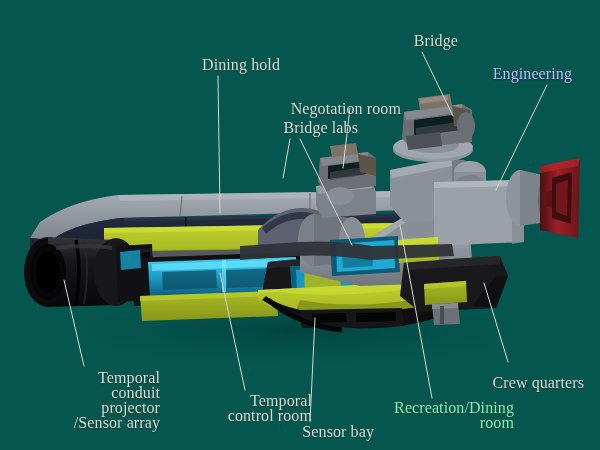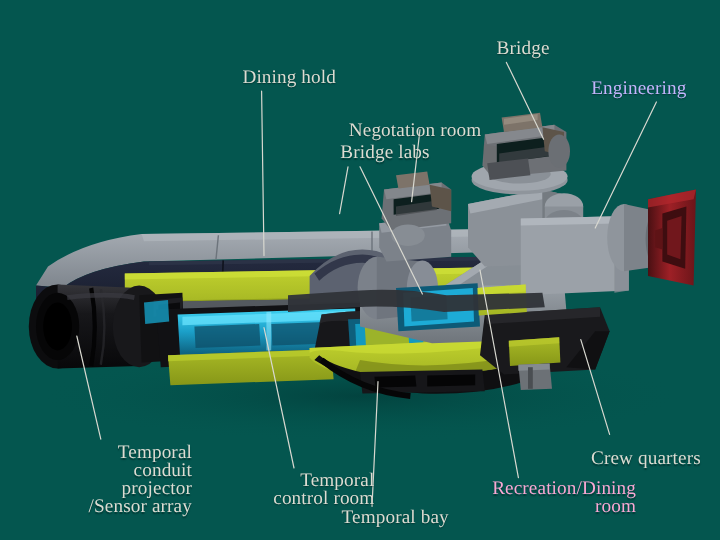--- a/index.html
+++ b/index.html
@@ -267,23 +267,23 @@
       </g>
   </svg>
 
   <div id="callout-layer">
       <div class="callout-label" style="left: 170px; top: 57px; width: 110px; color: rgb(220, 220, 210);">Dining hold</div>
       <div class="callout-label" style="left: 250px; top: 120px; width: 108px; color: rgb(220, 220, 210);">Bridge labs</div>
       <div class="callout-label" style="left: 275px; top: 89px; width: 126px; color: rgb(220, 220, 210); margin-top: 12px;">Negotation room</div>
       <div class="callout-label" style="left: 398px; top: 33px; width: 60px; color: rgb(220, 220, 210);">Bridge</div>
       <div class="callout-label" style="left: 472px; top: 66px; width: 100px; color: #c4b5fd;">Engineering</div>
       <div class="callout-label" style="left: 468px; top: 363px; width: 116px; color: rgb(220, 220, 210); margin-top: 12px;">Crew quarters</div>
-      <div class="callout-label" style="left: 398px; top: 400px; width: 132px; color: #f9a8d4;">Recreation/Dining
+      <div class="callout-label" style="left: 382px; top: 400px; width: 132px; color: #86efac;">Recreation/Dining
 room</div>
-      <div class="callout-label" style="left: 278px; top: 424px; width: 96px; color: rgb(220, 220, 210);">Temporal bay</div>
+      <div class="callout-label" style="left: 278px; top: 424px; width: 96px; color: rgb(220, 220, 210);">Sensor bay</div>
       <div class="callout-label" style="left: 200px; top: 393px; width: 112px; color: rgb(220, 220, 210);">Temporal
 control room</div>
       <div class="callout-label" style="left: 36px; top: 370px; width: 124px; color: rgb(220, 220, 210);">Temporal
 conduit
 projector
 /Sensor array</div>
     </div>
 
 </div>
 

